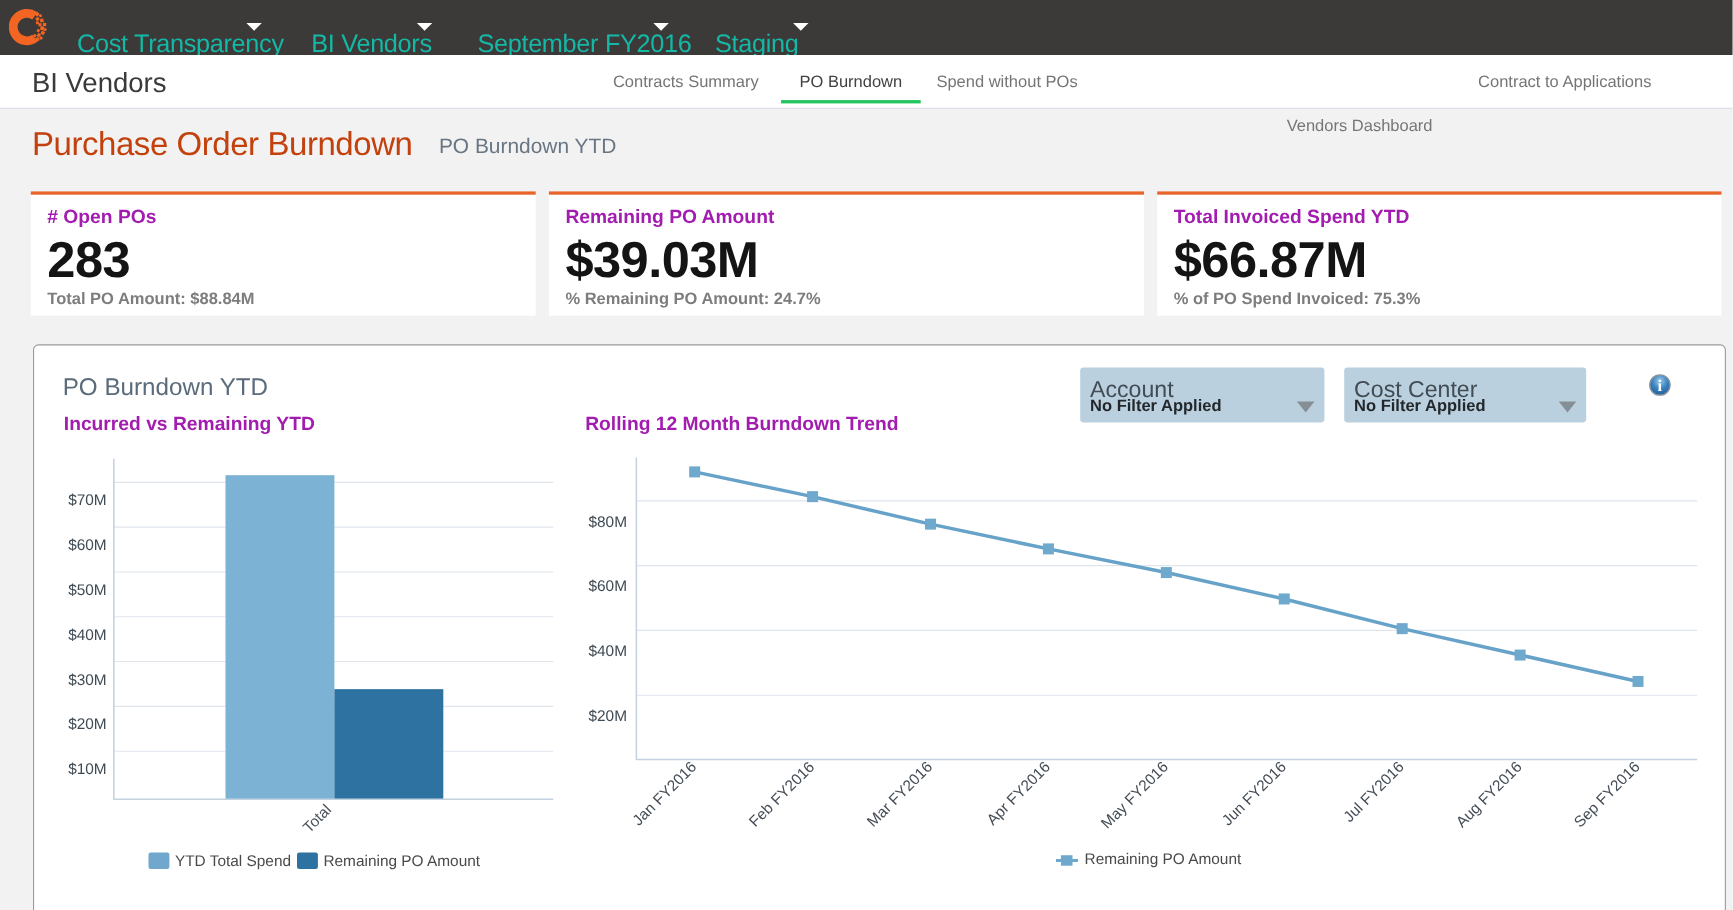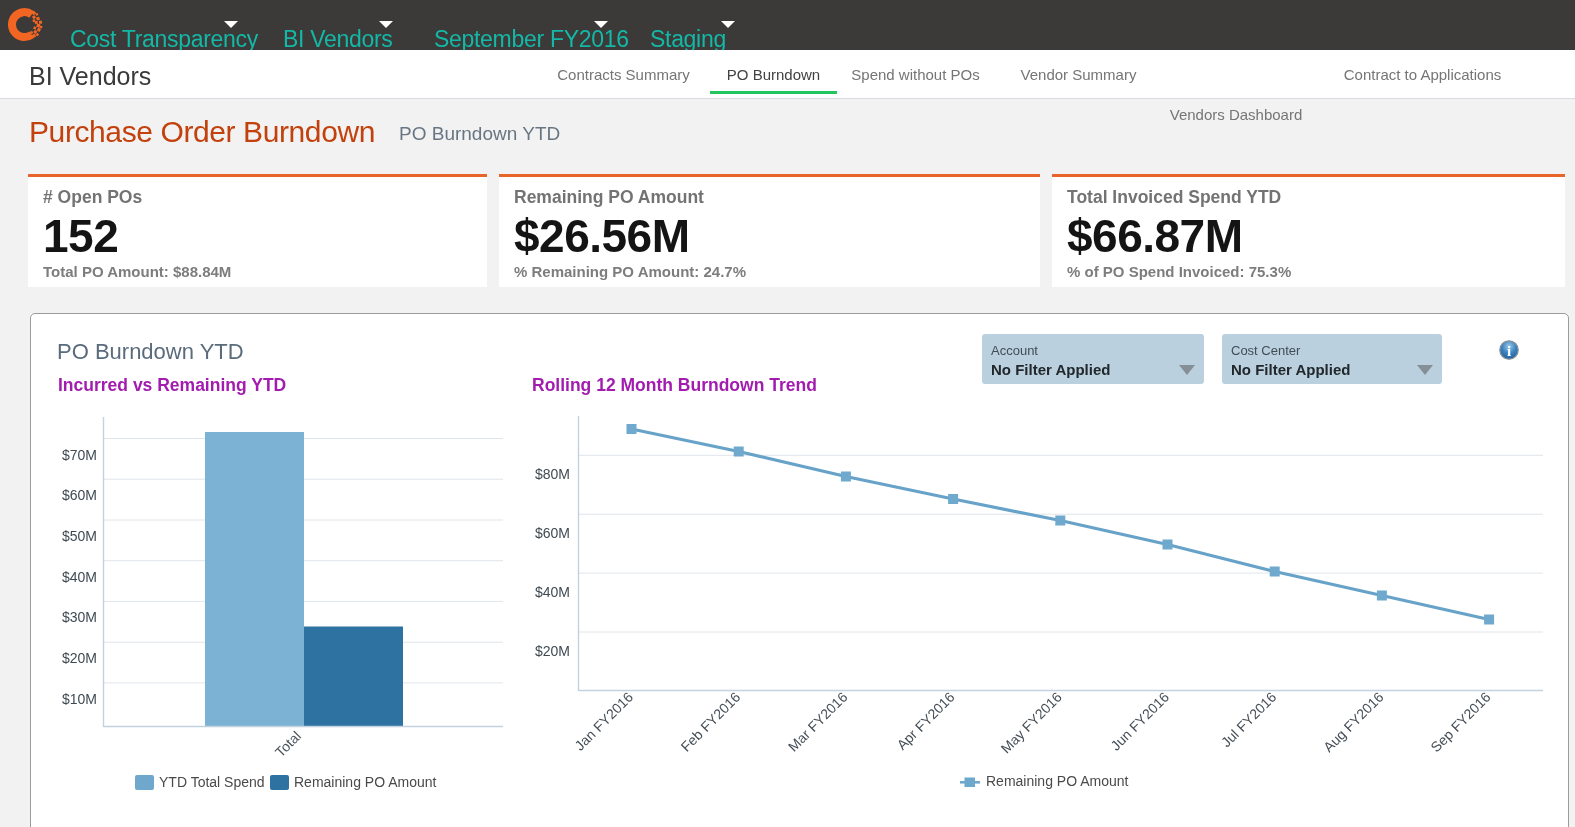--- a/index.html
+++ b/index.html
@@ -15,31 +15,31 @@
   #tabbar { position:absolute; left:0; top:50px; width:1575px; height:49px; background:#ffffff;
     border-bottom:1px solid #d8dbe2; }
   #pagetitle { position:absolute; left:29px; top:2px; height:49px; line-height:49px; font-size:25px; color:#3a3a3a; }
   .tab { position:absolute; top:0; height:44px; line-height:49px; font-size:15px; color:#757575; text-align:center; }
   .tab.active { color:#424242; border-bottom:3px solid #22c55e; }
   
   #h1 { position:absolute; left:29px; top:114.5px; font-size:30px; letter-spacing:-0.4px; color:#c2410c; line-height:33px; }
   #h1b { position:absolute; left:399px; top:123px; font-size:19px; color:#687683; }
   
   .kpi { position:absolute; top:174px; height:113px; background:#ffffff; border-top:3px solid #e9642a; }
-  .kpi .t { position:absolute; left:15px; top:10px; font-size:17.5px; font-weight:bold; color:#737373; line-height:20px; }
+  .kpi .t { position:absolute; left:15px; top:10px; font-size:17.5px; font-weight:bold; color:#a21caf; line-height:20px; }
   .kpi .n { position:absolute; left:15px; top:32.5px; font-size:46px; font-weight:bold; color:#141414; line-height:52px; letter-spacing:-0.5px;}
   .kpi .s { position:absolute; left:15px; top:86px; font-size:15px; font-weight:bold; color:#7d7d7d; line-height:18px; }
   
   #card { position:absolute; left:30px; top:313px; width:1539px; height:560px; background:#ffffff;
     border:1px solid #9b9b9b; border-radius:5px; }
   #cardtitle { position:absolute; left:57px; top:339px; font-size:22px; color:#5a6b7b; }
   .charttitle { position:absolute; top:375px; font-size:17.5px; font-weight:bold; color:#a21caf; }
   
   .filter { position:absolute; top:334px; height:50px; background:#bad0de; border-radius:3px; }
-  .filter .lab { position:absolute; left:9px; top:8.5px; font-size:13px; color:#414c55; }
+  .filter .lab { position:absolute; left:9px; top:8.5px; font-size:21px; color:#414c55; }
   .filter .val { position:absolute; left:9px; top:26.5px; font-size:15px; font-weight:bold; color:#22272b; }
   .filter .arr { position:absolute; width:0; height:0; border-left:8px solid transparent;
     border-right:8px solid transparent; border-top:10px solid #878f96; top:31px; }
 </style>
 </head>
 <body>
   <div id="topbar">
     <svg class="abs" style="left:8px; top:7px;" width="36" height="36" viewBox="0 0 36 36">
       <path d="M 23.7 7.4 A 12.5 12.5 0 1 0 23.7 27.8" fill="none" stroke="#f26522" stroke-width="8"></path>
       <g fill="#f26522">
@@ -68,36 +68,35 @@
     <div class="caret" style="left:594px;"></div>
     <div class="menuitem" style="left:650px;">Staging</div>
     <div class="caret" style="left:721px;"></div>
   </div>
 
   <div id="tabbar">
     <div id="pagetitle">BI Vendors</div>
     <div class="tab" style="left:540px; width:167px;">Contracts Summary</div>
     <div class="tab active" style="left:710px; width:127px;">PO Burndown</div>
     <div class="tab" style="left:840px; width:151px;">Spend without POs</div>
-    <div class="tab" style="left:1004px; width:149px;">Vendor Summary</div>
     <div class="tab" style="left:1156px; width:160px;margin-top:40px;">Vendors Dashboard</div>
     <div class="tab" style="left:1325px; width:195px;">Contract to Applications</div>
   </div>
 
   <div id="h1">Purchase Order Burndown</div>
   <div id="h1b">PO Burndown YTD</div>
 
   <div class="kpi" style="left:28px; width:459px;">
     <div class="t"># Open POs</div>
-    <div class="n">152</div>
+    <div class="n">283</div>
     <div class="s">Total PO Amount: $88.84M</div>
   </div>
   <div class="kpi" style="left:499px; width:541px;">
     <div class="t">Remaining PO Amount</div>
-    <div class="n">$26.56M</div>
+    <div class="n">$39.03M</div>
     <div class="s">% Remaining PO Amount: 24.7%</div>
   </div>
   <div class="kpi" style="left:1052px; width:513px;">
     <div class="t">Total Invoiced Spend YTD</div>
     <div class="n">$66.87M</div>
     <div class="s">% of PO Spend Invoiced: 75.3%</div>
   </div>
 
   <div id="card"></div>
   <div id="cardtitle">PO Burndown YTD</div>

